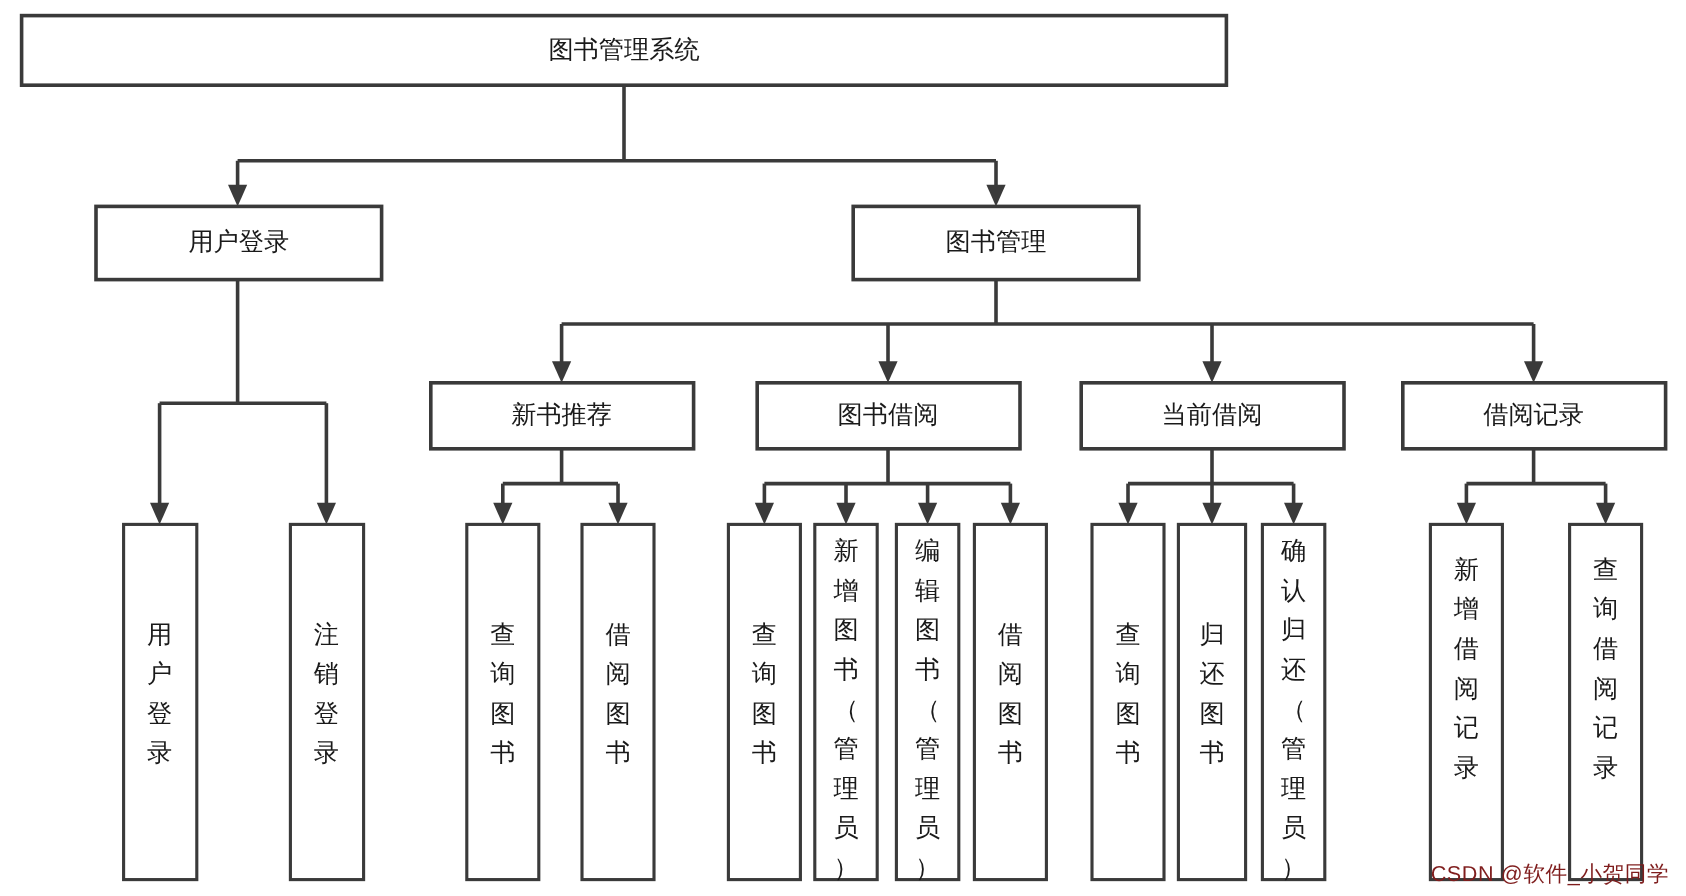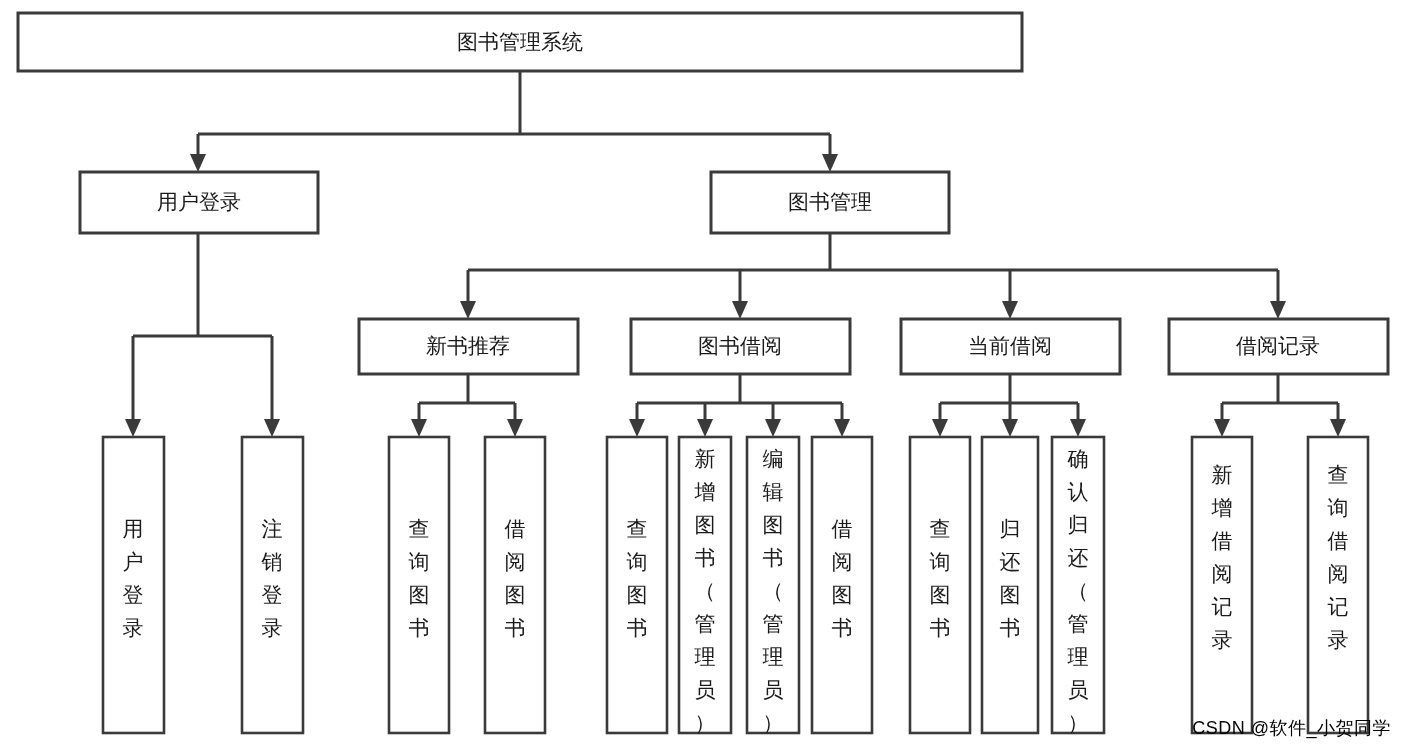--- a/index.html
+++ b/index.html
@@ -54,21 +54,21 @@
     font-size: 21px;
     fill: #1a1a1a;
     text-anchor: middle;
   }
   .watermark {
     position: absolute;
     right: 14px;
     bottom: 7px;
     font-family: "Liberation Sans", "DejaVu Sans", sans-serif;
     font-size: 18px;
-    color: #000000;
+    color: #7f1d1d;
     white-space: nowrap;
     letter-spacing: 0.5px;
     pointer-events: none;
   }
 </style>
 </head>
 <body>
 
 <div id="diagram-root">
 

